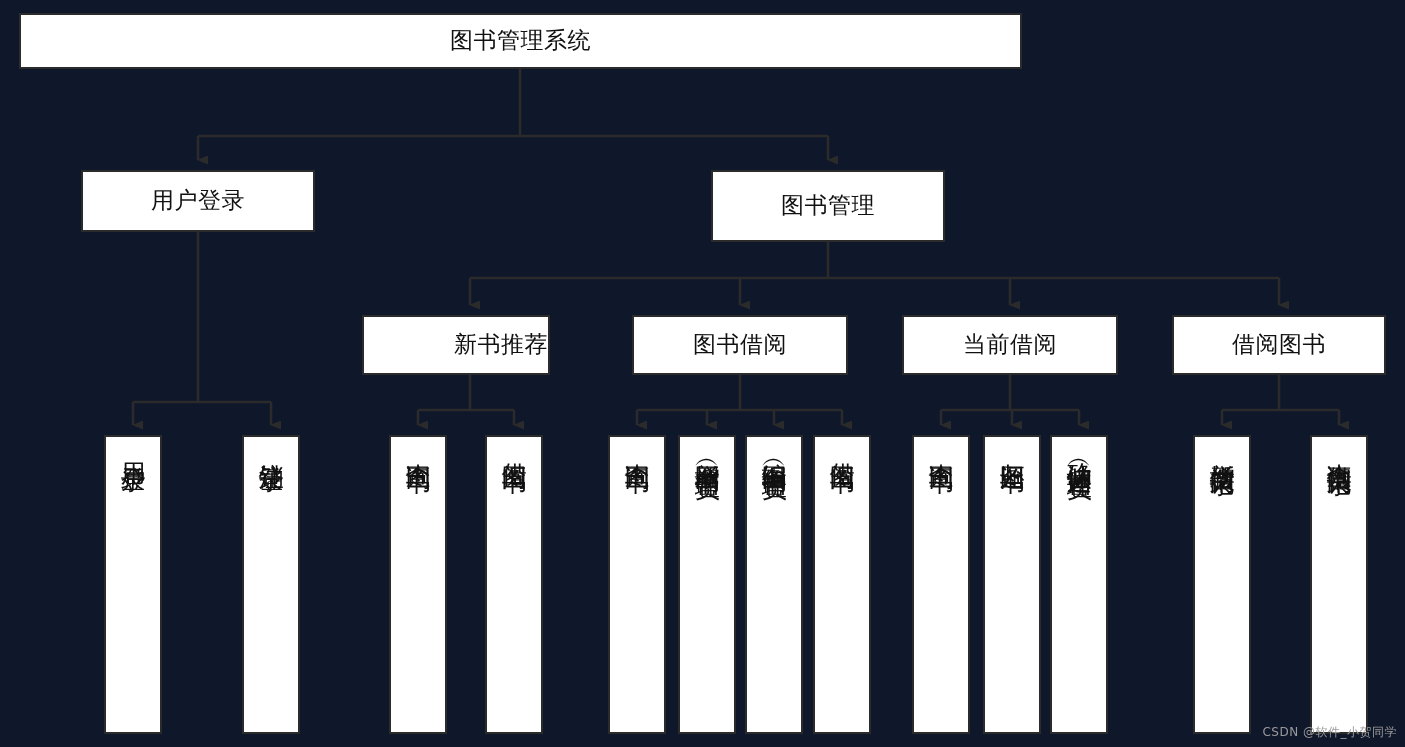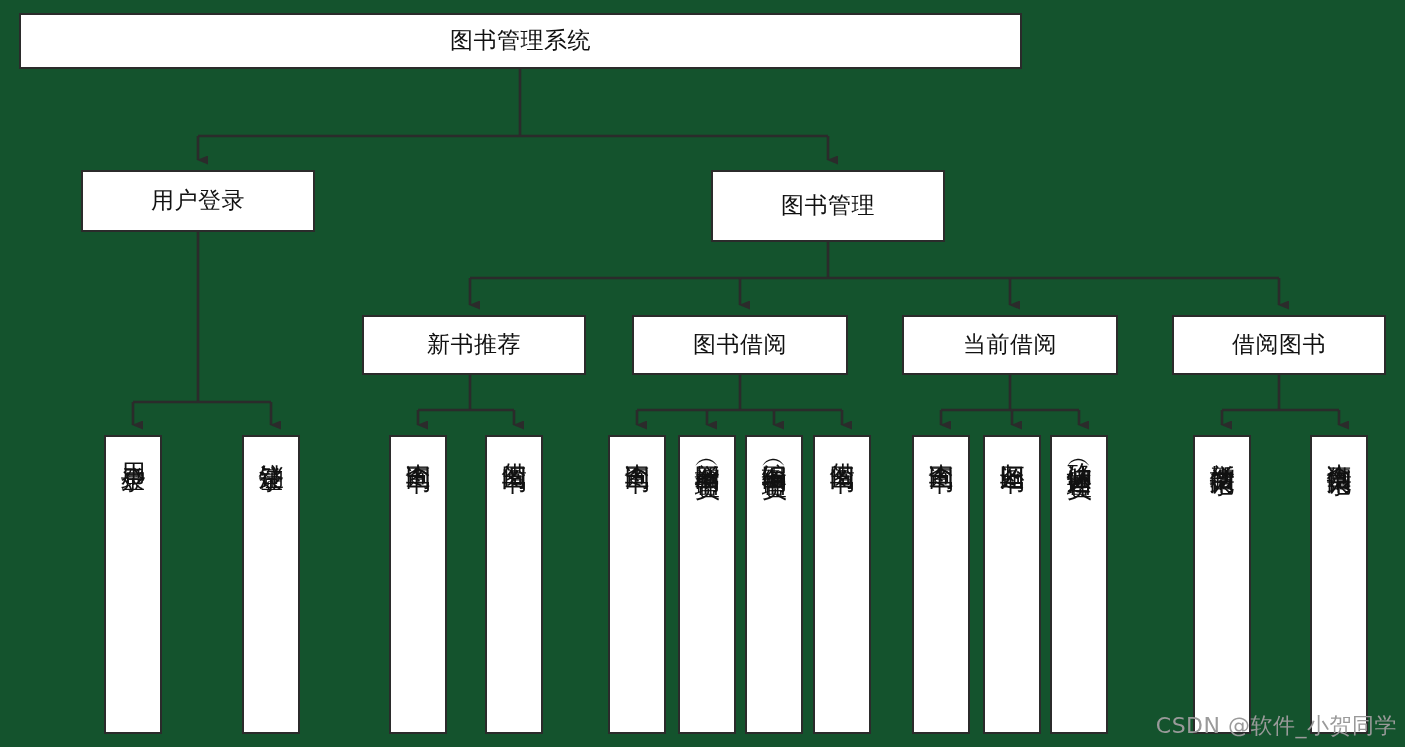--- a/index.html
+++ b/index.html
@@ -10,21 +10,21 @@
   body {
     width: 1405px;
     height: 747px;
     font-family: "DejaVu Sans", "Liberation Sans", sans-serif;
     overflow: hidden;
   }
   #diagram-root {
     position: relative;
     width: 1405px;
     height: 747px;
-    background: #14532d;
+    background: #0f172a;
   }
   svg.edges {
     position: absolute;
     left: 0;
     top: 0;
     width: 1405px;
     height: 747px;
     pointer-events: none;
   }
   .node {
@@ -55,21 +55,21 @@
     writing-mode: vertical-rl;
     text-orientation: upright;
     font-size: 25px;
     letter-spacing: 2px;
     white-space: nowrap;
   }
   .watermark {
     position: absolute;
     right: 8px;
     bottom: 6px;
-    font-size: 22px;
+    font-size: 12px;
     color: #9a9a9a;
     letter-spacing: 0.5px;
     white-space: nowrap;
     font-family: "DejaVu Sans", "Liberation Sans", sans-serif;
   }
 </style>
 </head>
 <body>
 
 <div id="diagram-root">
@@ -133,21 +133,21 @@
     <span class="label">图书管理系统</span>
   </div>
 
   <div class="node horizontal" id="node-l1-0" style="left: 81px; top: 170px; width: 234px; height: 62px;">
     <span class="label">用户登录</span>
   </div>
   <div class="node horizontal" id="node-l1-1" style="left: 711px; top: 170px; width: 234px; height: 72px;">
     <span class="label">图书管理</span>
   </div>
 
-  <div class="node horizontal" id="node-l2-0" style="left: 362px; top: 315px; width: 224px; height: 60px;">
+  <div class="node horizontal" id="node-l2-0" style="left: 362px; top: 315px; width: 188px; height: 60px; justify-content: flex-end;">
     <span class="label">新书推荐</span>
   </div>
   <div class="node horizontal" id="node-l2-1" style="left: 632px; top: 315px; width: 216px; height: 60px;">
     <span class="label">图书借阅</span>
   </div>
   <div class="node horizontal" id="node-l2-2" style="left: 902px; top: 315px; width: 216px; height: 60px;">
     <span class="label">当前借阅</span>
   </div>
   <div class="node horizontal" id="node-l2-3" style="left: 1172px; top: 315px; width: 214px; height: 60px;">
     <span class="label">借阅图书</span>

